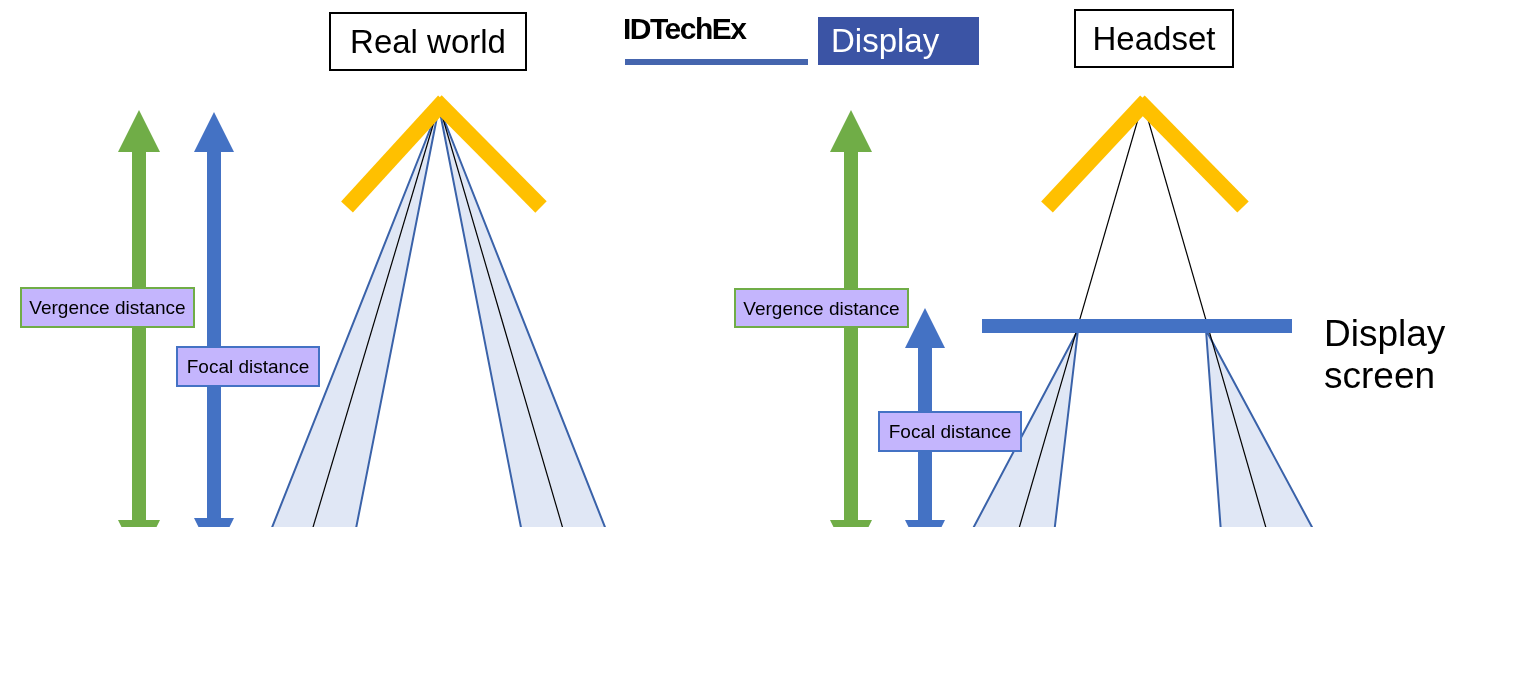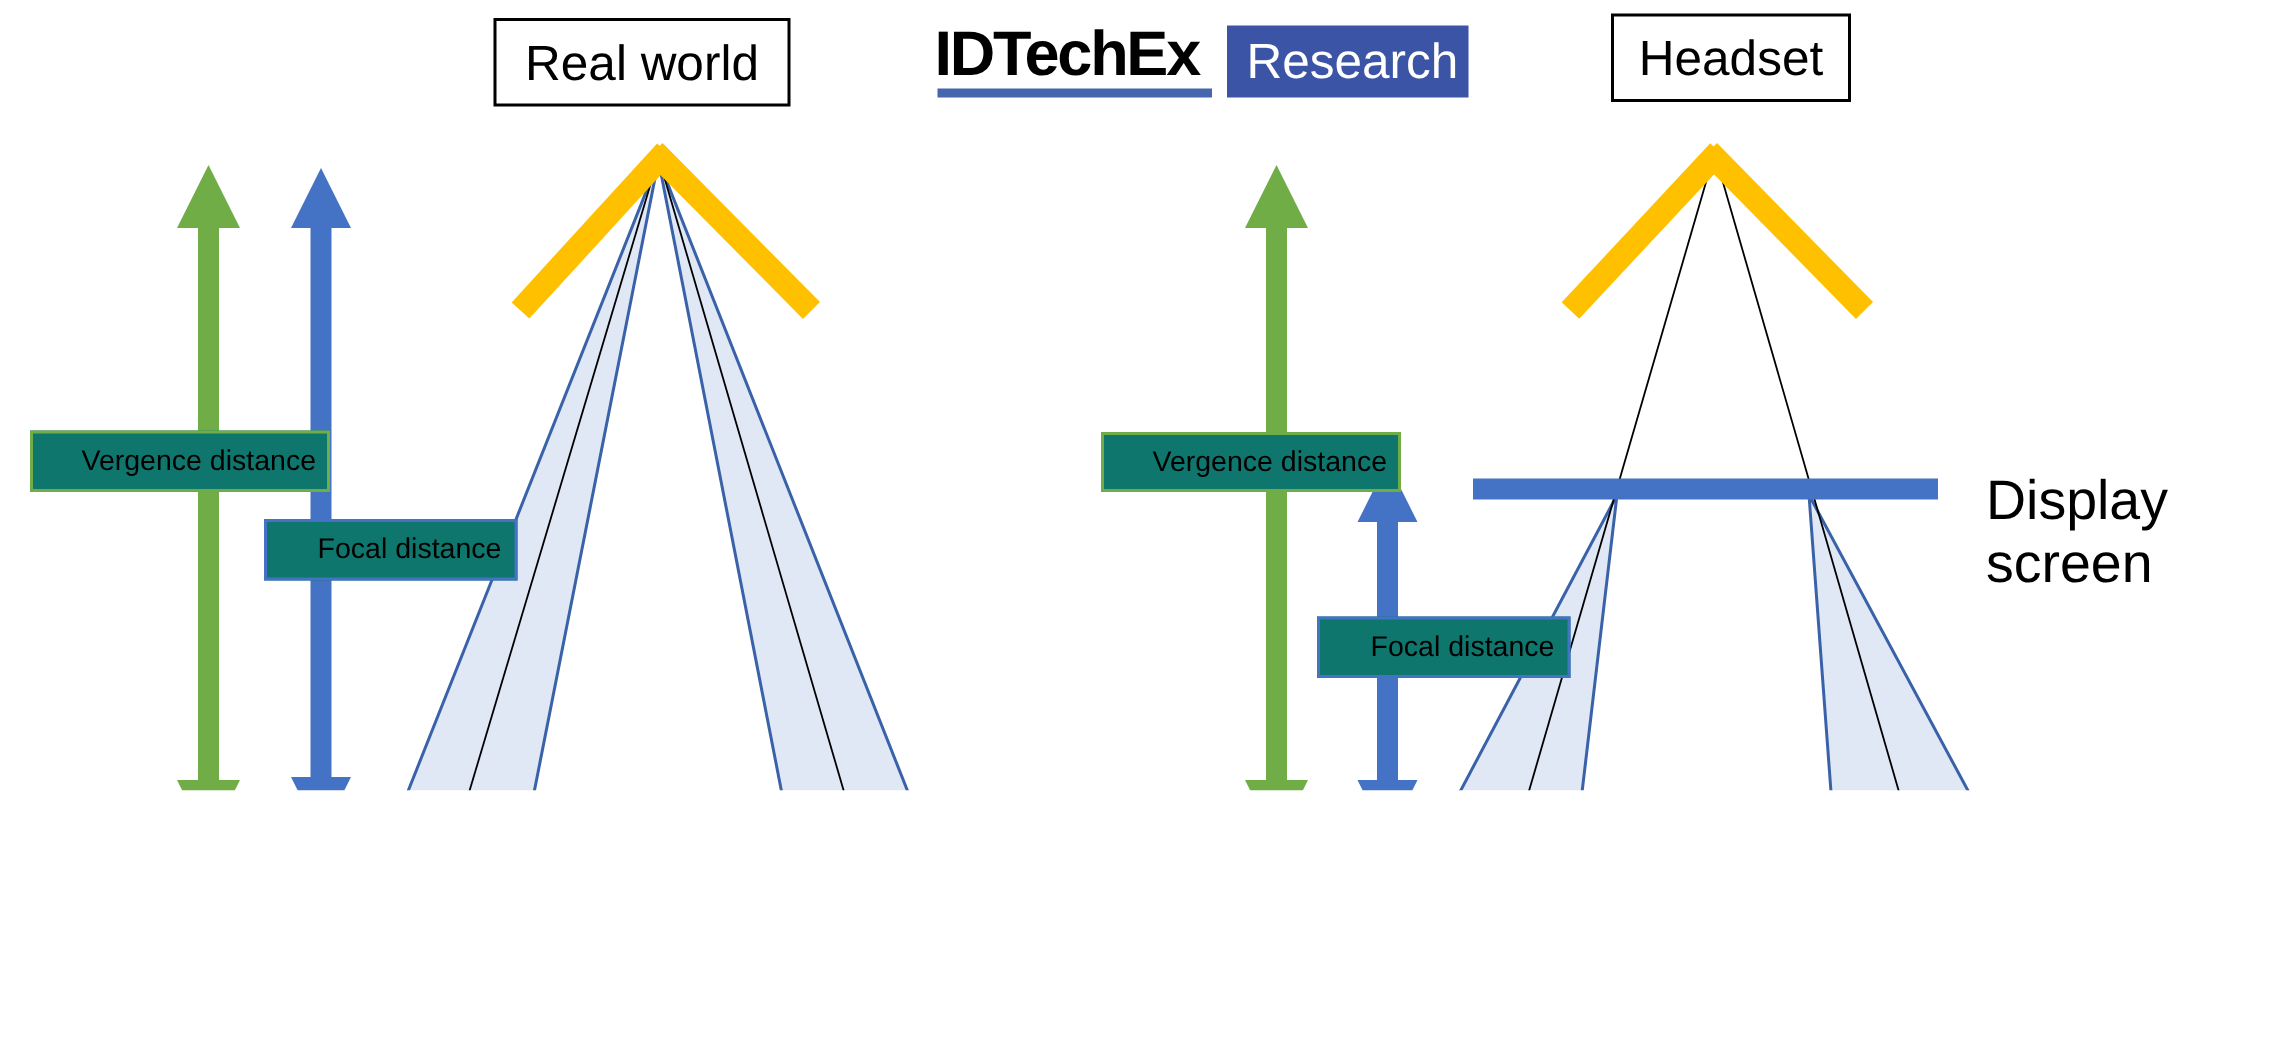--- a/index.html
+++ b/index.html
@@ -25,37 +25,37 @@
   
   .panel-title {
     position:absolute; border:2px solid #000; background:#fff;
     display:flex; align-items:center; justify-content:center;
     font-size:33px; line-height:1;
   }
   #real-title    { left:329px; top:12px;  width:194px; height:55px; }
   #headset-title { left:1074px; top:9px;  width:156px; height:55px; }
 
   .dist-label {
-    position:absolute; background:#0f766e;
+    position:absolute; background:#c4b5fd;
     display:flex; align-items:center; justify-content:center;
-    font-size:19px; line-height:1;padding-left:25px;
+    font-size:19px; line-height:1;
   }
   .green-border { border:2px solid var(--vergence-green,#70AD47); }
   .blue-border  { border:2px solid var(--focal-blue,#4472C4);margin-left:16px; }
   #verg-real  { left:20px;  top:287px; width:171px; height:37px; }
   #focal-real { left:160px; top:346px; width:140px; height:37px; }
   #verg-head  { left:734px; top:288px; width:171px; height:36px; }
   #focal-head { left:862px; top:411px; width:140px; height:37px; }
 
   #display-label { position:absolute; left:1324px; top:313px; font-size:37px; }
 
   
   #logo { position:absolute; left:623px; top:8px; width:360px; height:62px; }
   #logo-wordmark {
-    position:absolute; left:0; top:4px; font-size:42px; font-weight:bold;
+    position:absolute; left:0; top:4px; font-size:30px; font-weight:bold;
     letter-spacing:-1.5px; color:#000;
   }
   #logo-underline {
     position:absolute; left:2px; top:51px; width:183px; height:6px;
     background: var(--logo-underline,#4565AE);
   }
   #research-badge {
     position:absolute; left:195px; top:9px; width:161px; height:48px;
     background: var(--logo-blue,#3B54A5); color:#fff; font-size:33px;
     display:flex; align-items:center; padding-left:13px; box-sizing:border-box;
@@ -108,21 +108,21 @@
       <line class="chev" x1="1139" y1="101" x2="1243" y2="207"></line>
     </g>
   </svg>
 
   <div class="panel-title" id="real-title">Real world</div>
   <div class="panel-title" id="headset-title">Headset</div>
 
   <div id="logo">
     <div id="logo-wordmark">IDTechEx</div>
     <div id="logo-underline"></div>
-    <div id="research-badge">Research</div>
+    <div id="research-badge">Display</div>
   </div>
 
   <div class="dist-label green-border" id="verg-real">Vergence distance</div>
   <div class="dist-label blue-border" id="focal-real">Focal distance</div>
   <div class="dist-label green-border" id="verg-head">Vergence distance</div>
   <div class="dist-label blue-border" id="focal-head">Focal distance</div>
 
   <div id="display-label">Display screen</div>
 
 </div>

